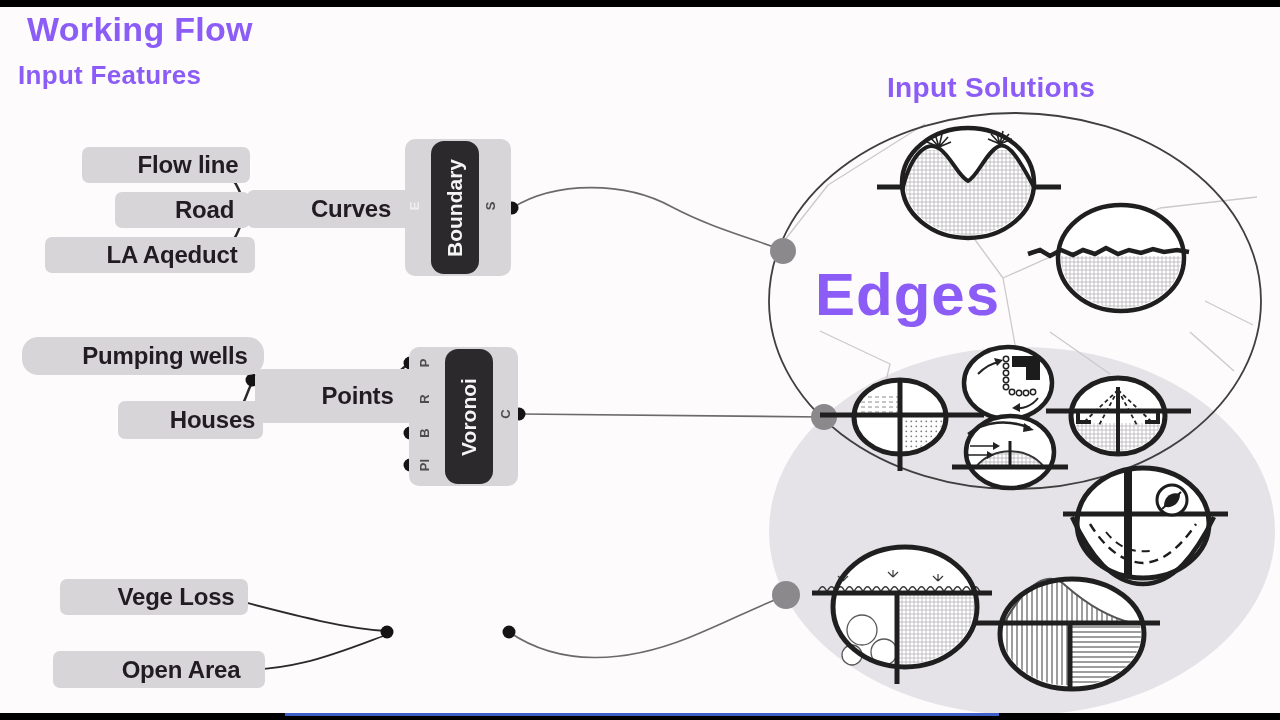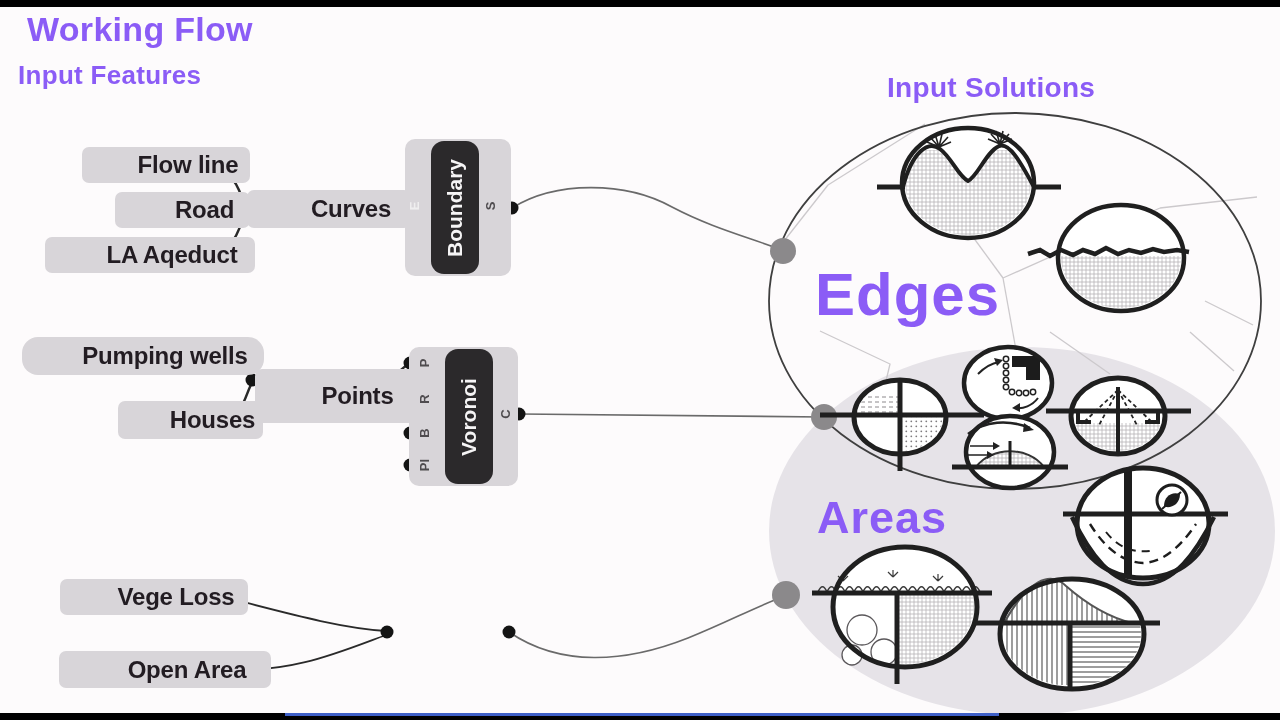--- a/index.html
+++ b/index.html
@@ -269,31 +269,30 @@
       <path d="M976,623 H1160" stroke="var(--icon_stroke,#1f1f1f)" stroke-width="5"></path>
       <path d="M1070,623 V689" stroke="var(--icon_stroke,#1f1f1f)" stroke-width="5"></path>
       <ellipse cx="1072" cy="634" rx="72" ry="55" fill="none" stroke="var(--icon_stroke,#1f1f1f)" stroke-width="5"></ellipse>
     </g>
   </svg>
 
   <div class="hd" id="title">Working Flow</div>
   <div class="hd" id="feat">Input Features</div>
   <div class="hd" id="sol">Input Solutions</div>
   <div class="hd" id="edges-lb">Edges</div>
-  <div class="hd" id="areas-lb">Areas</div>
 
   <div class="chip" style="left:82px;top:147px;width:124px;height:36px;">Flow line</div>
   <div class="chip" style="left:115px;top:192px;width:91px;height:36px;">Road</div>
   <div class="chip" style="left:45px;top:237px;width:166px;height:36px;">LA Aqeduct</div>
   <div class="chip" style="left:247px;top:190px;width:120px;height:38px;">Curves</div>
   <div class="chip" style="left:22px;top:337px;width:198px;height:38px;border-radius:16px;">Pumping wells</div>
   <div class="chip" style="left:118px;top:401px;width:101px;height:38px;">Houses</div>
   <div class="chip" style="left:255px;top:360px;width:117px;height:54px;margin-top:9px;">Points</div>
   <div class="chip" style="left:60px;top:579px;width:144px;height:36px;">Vege Loss</div>
-  <div class="chip" style="left:59px;top:651px;width:168px;height:37px;">Open Area</div>
+  <div class="chip" style="left:53px;top:651px;width:168px;height:37px;">Open Area</div>
 
   <div class="gnode" style="left:405px;top:139px;width:106px;height:137px;">
     <div class="dark" style="left:26px;top:2px;width:48px;height:133px;">
       <span class="vlabel">Boundary</span>
     </div>
     <span class="plab lt" style="left:1px;top:58px;">E</span>
     <span class="plab" style="left:77px;top:58px;">S</span>
   </div>
 
   <div class="gnode" style="left:409px;top:347px;width:109px;height:139px;">

